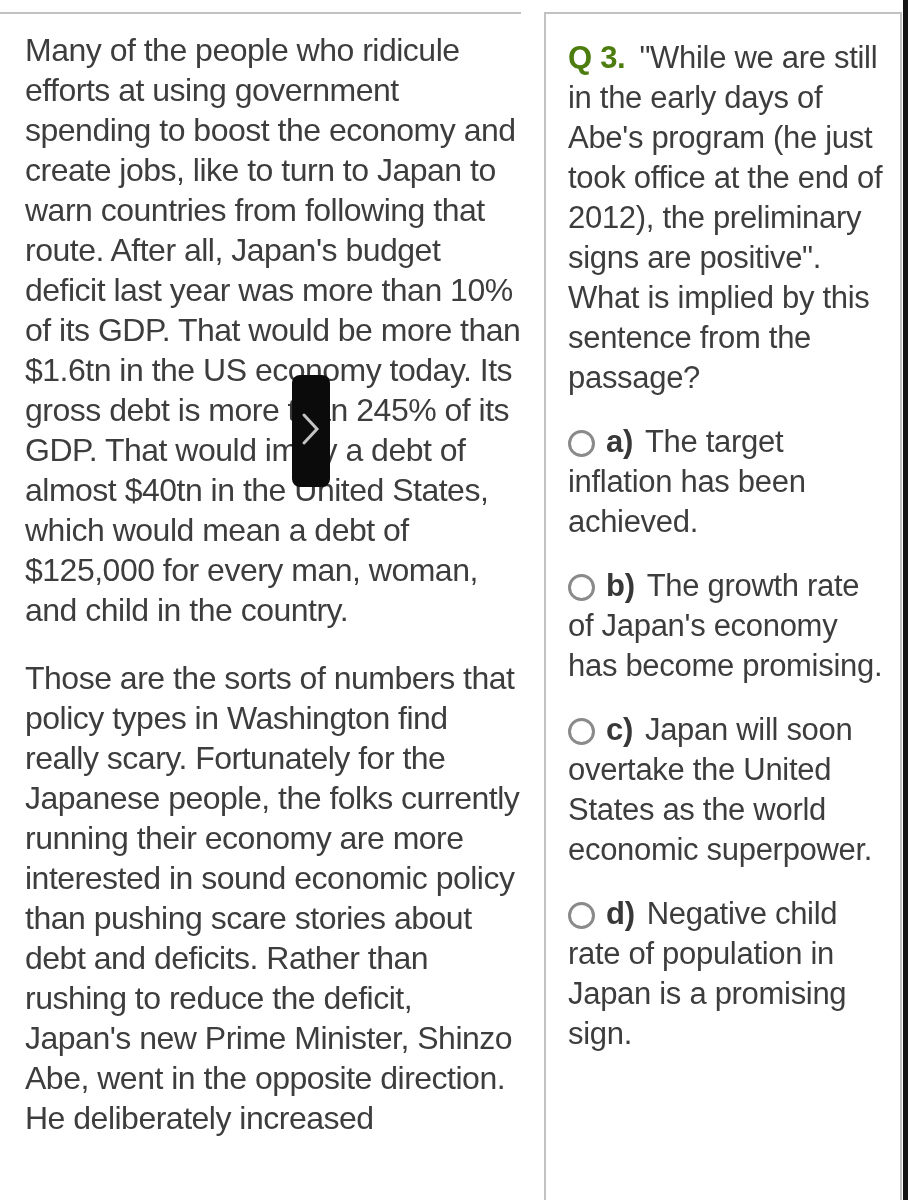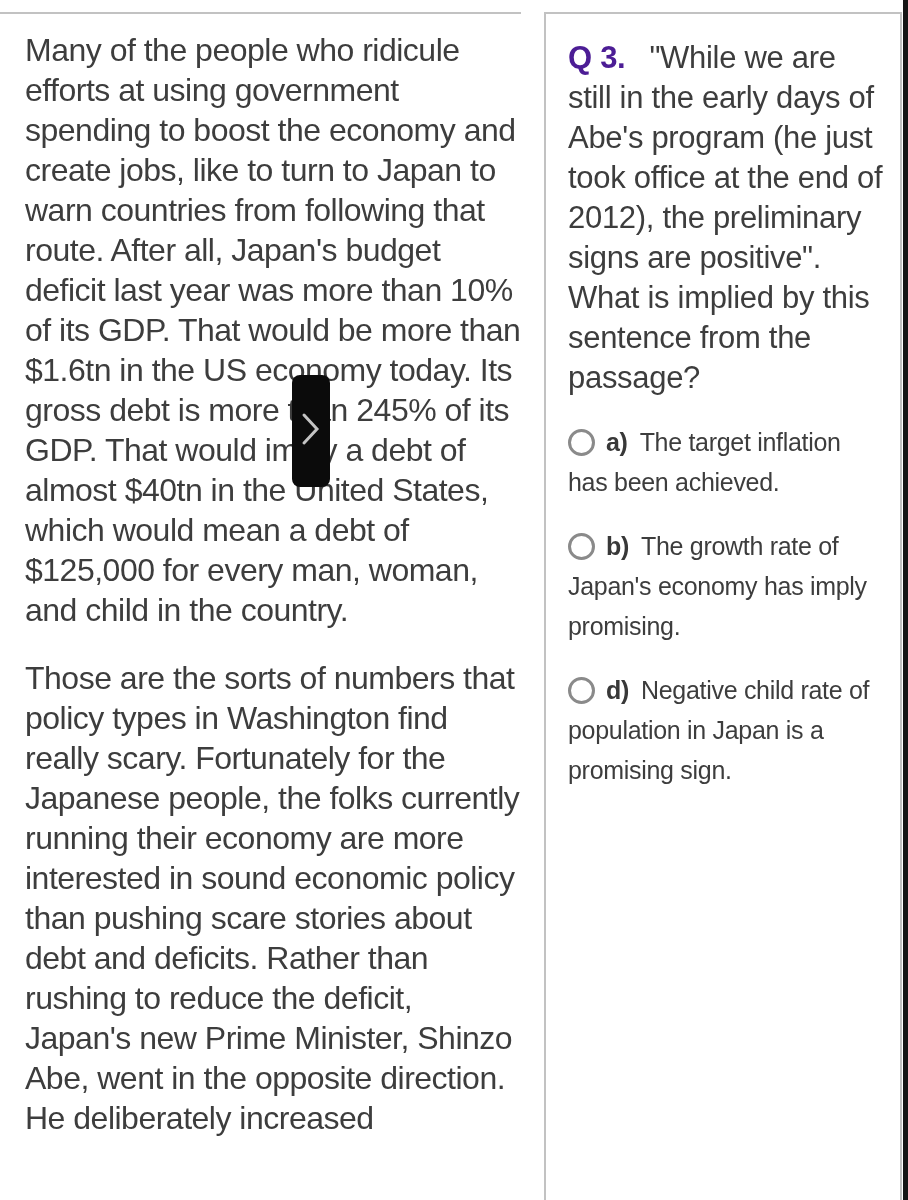--- a/index.html
+++ b/index.html
@@ -55,26 +55,26 @@
     overflow:hidden;
   }
   .question-text {
     font-size:31px;
     line-height:40px;
     letter-spacing:-0.3px;
     color:#3d3d3d;
   }
   .q-number {
     font-weight:bold;
-    color:#4c1d95;
-    margin-right:24px;
+    color:#4d7c0f;
+    margin-right:14px;
   }
   .option-row {
     margin-top:24px;
-    font-size:25px;
+    font-size:31px;
     line-height:40px;
     letter-spacing:-0.3px;
     color:#3d3d3d;
     cursor:pointer;
   }
   .radio {
     display:inline-block;
     width:27px; height:27px;
     border:3px solid #8a8a8a;
     border-radius:50%;
@@ -116,23 +116,26 @@
 
   <p class="question-text">
     <b class="q-number">Q 3.</b><span>"While we are still in the early days of Abe's program (he just took office at the end of 2012), the preliminary signs are positive". What is implied by this sentence from the passage?</span>
   </p>
 
   <p class="option-row">
     <span class="radio"></span><b class="opt-letter">a)</b><span>The target inflation has been achieved.</span>
   </p>
 
   <p class="option-row">
-    <span class="radio"></span><b class="opt-letter">b)</b><span>The growth rate of Japan's economy has imply promising.</span>
+    <span class="radio"></span><b class="opt-letter">b)</b><span>The growth rate of Japan's economy has become promising.</span>
   </p>
 
+  <p class="option-row">
+    <span class="radio"></span><b class="opt-letter">c)</b><span>Japan will soon overtake the United States as the world economic superpower.</span>
+  </p>
 
   <p class="option-row">
     <span class="radio"></span><b class="opt-letter">d)</b><span>Negative child rate of population in Japan is a promising sign.</span>
   </p>
 
 </div>
 
 <div class="screen-edge-bar"></div>
 
 </body></html>

